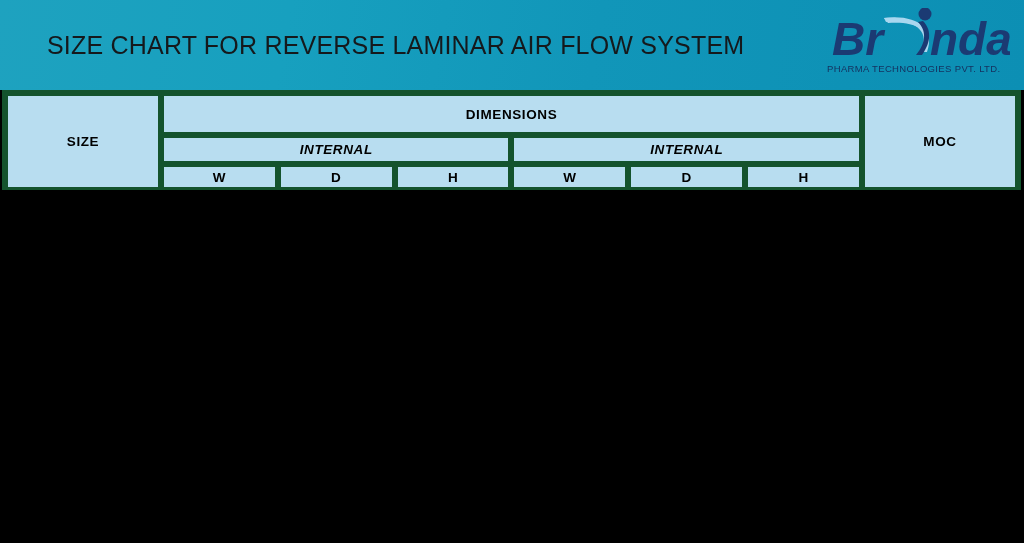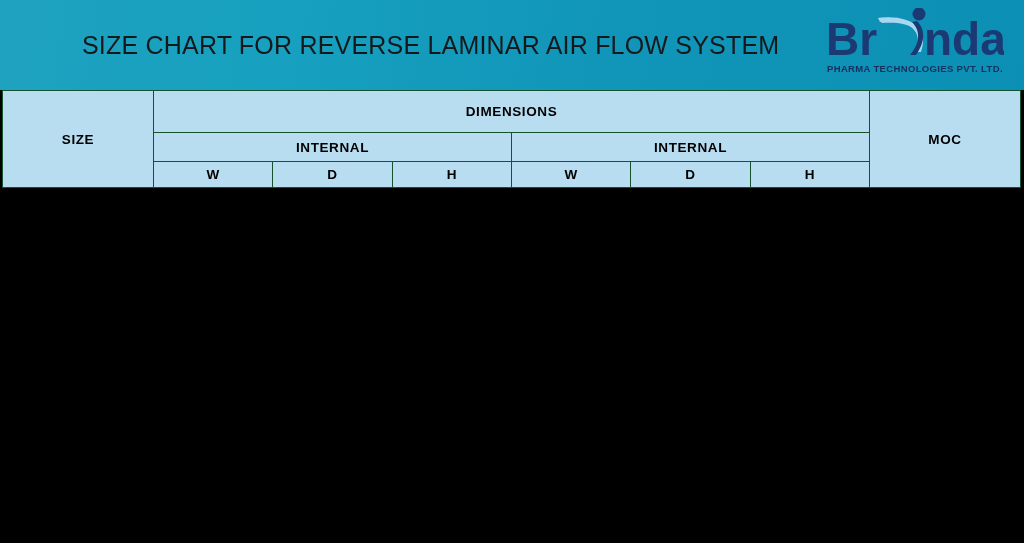--- a/index.html
+++ b/index.html
@@ -28,46 +28,46 @@
   .title-text {
     position: absolute;
     left: 47px;
     top: 50%;
     transform: translateY(-50%);
     font-size: 25px;
     font-weight: 400;
     letter-spacing: 0.2px;
     color: #15191c;
     white-space: nowrap;
-    margin-left: 35px;
   }
 
   
   .logo {
     position: absolute;
     right: 24px;
     top: 8px;
     width: 178px;
     height: 76px;
   }
   .logo-mark {
     position: absolute;
-    left: 4px;
+    left: 10px;
     top: 0;
     width: 178px;
     height: 55px;
+    font-style: italic;
   }
   .logo-tagline {
     position: absolute;
     left: 5px;
     top: 55px;
     width: 173px;
     text-align: center;
     font-size: 9.5px;
-    font-weight: 700;
+    font-weight: 400;
     letter-spacing: 0.35px;
     color: #15305e;
     white-space: nowrap;
   }
 
   
   .table-wrap {
     position: absolute;
     left: 0;
     top: 90px;
@@ -81,36 +81,36 @@
   }
   table.size-chart {
     border-collapse: collapse;
     table-layout: fixed;
     width: 1019px;
     height: 97px;
     background: #b8ddf0;
   }
   table.size-chart td {
     background: #b8ddf0;
-    border: 1px solid #14532d;
+    border: 6px solid #14532d;
     color: #000000;
     font-size: 13.5px;
     font-weight: 700;
     letter-spacing: 0.6px;
     text-align: center;
     vertical-align: middle;
     padding: 0;
   }
   td.c-model   { width: 150px; letter-spacing: 1px; }
   td.c-moc     { width: 150px; letter-spacing: 1px; }
   td.c-sub     { width: 119px; }
   td.c-dim     { letter-spacing: 1px; }
   td.c-group   { letter-spacing: 1px; }
   .r-dim  { height: 42px; }
-  .r-grp  { height: 29px; }
+  .r-grp  { height: 29px; font-style: italic; }
   .r-sub  { height: 26px; }
 
   
   .body-area {
     position: absolute;
     left: 0;
     top: 190px;
     width: 1024px;
     height: 353px;
     background: #000000;

